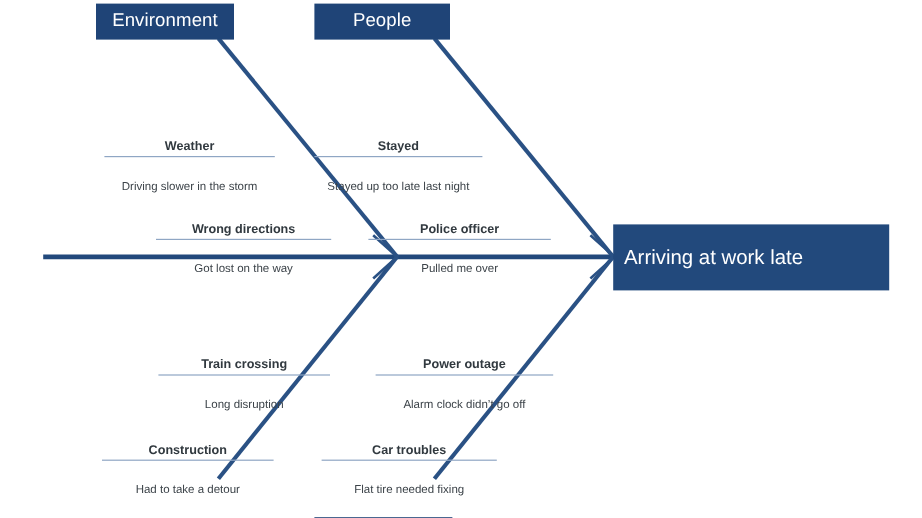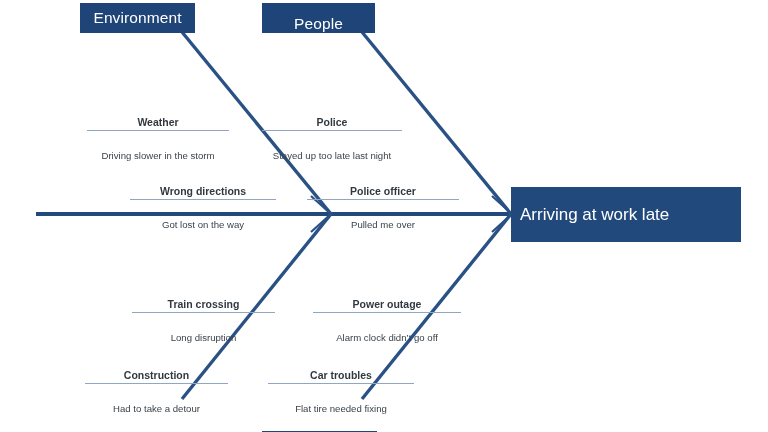--- a/index.html
+++ b/index.html
@@ -98,21 +98,21 @@
     <line x1="182" y1="32" x2="331" y2="214" stroke="#2A5184" stroke-width="3.4"></line>
     <line x1="362" y1="32" x2="511" y2="214" stroke="#2A5184" stroke-width="3.4"></line>
     <line x1="331" y1="214" x2="182" y2="399" stroke="#2A5184" stroke-width="3.4"></line>
     <line x1="511" y1="214" x2="362" y2="399" stroke="#2A5184" stroke-width="3.4"></line>
   </svg>
 
   <div class="cat-box" style="left:80px; top:3px; width:115px; height:30px;">
     <span>Environment</span>
   </div>
 
-  <div class="cat-box" style="left:262px; top:3px; width:113px; height:30px;align-items:flex-end;">
+  <div class="cat-box" style="left:262px; top:3px; width:113px; height:30px;">
     <span>People</span>
   </div>
 
 
   <div class="cat-box" style="left:262px; top:399px; width:115px; height:30px;margin-top:32px;">
     <span>Machinery</span>
   </div>
 
   <div class="effect-box" style="left:511px; top:187px; width:230px; height:55px;">
     <span>Arriving at work late</span>
@@ -124,21 +124,21 @@
     <div class="cause-detail">Driving slower in the storm</div>
   </div>
 
   <div class="cause-group" style="left:130px; top:141px; width:146px;">
     <div class="cause-title">Wrong directions</div>
     <div class="cause-rule"></div>
     <div class="cause-detail">Got lost on the way</div>
   </div>
 
   <div class="cause-group" style="left:262px; top:72px; width:140px;">
-    <div class="cause-title">Police</div>
+    <div class="cause-title">Stayed</div>
     <div class="cause-rule"></div>
     <div class="cause-detail">Stayed up too late last night</div>
   </div>
 
   <div class="cause-group" style="left:307px; top:141px; width:152px;">
     <div class="cause-title">Police officer</div>
     <div class="cause-rule"></div>
     <div class="cause-detail">Pulled me over</div>
   </div>
 

